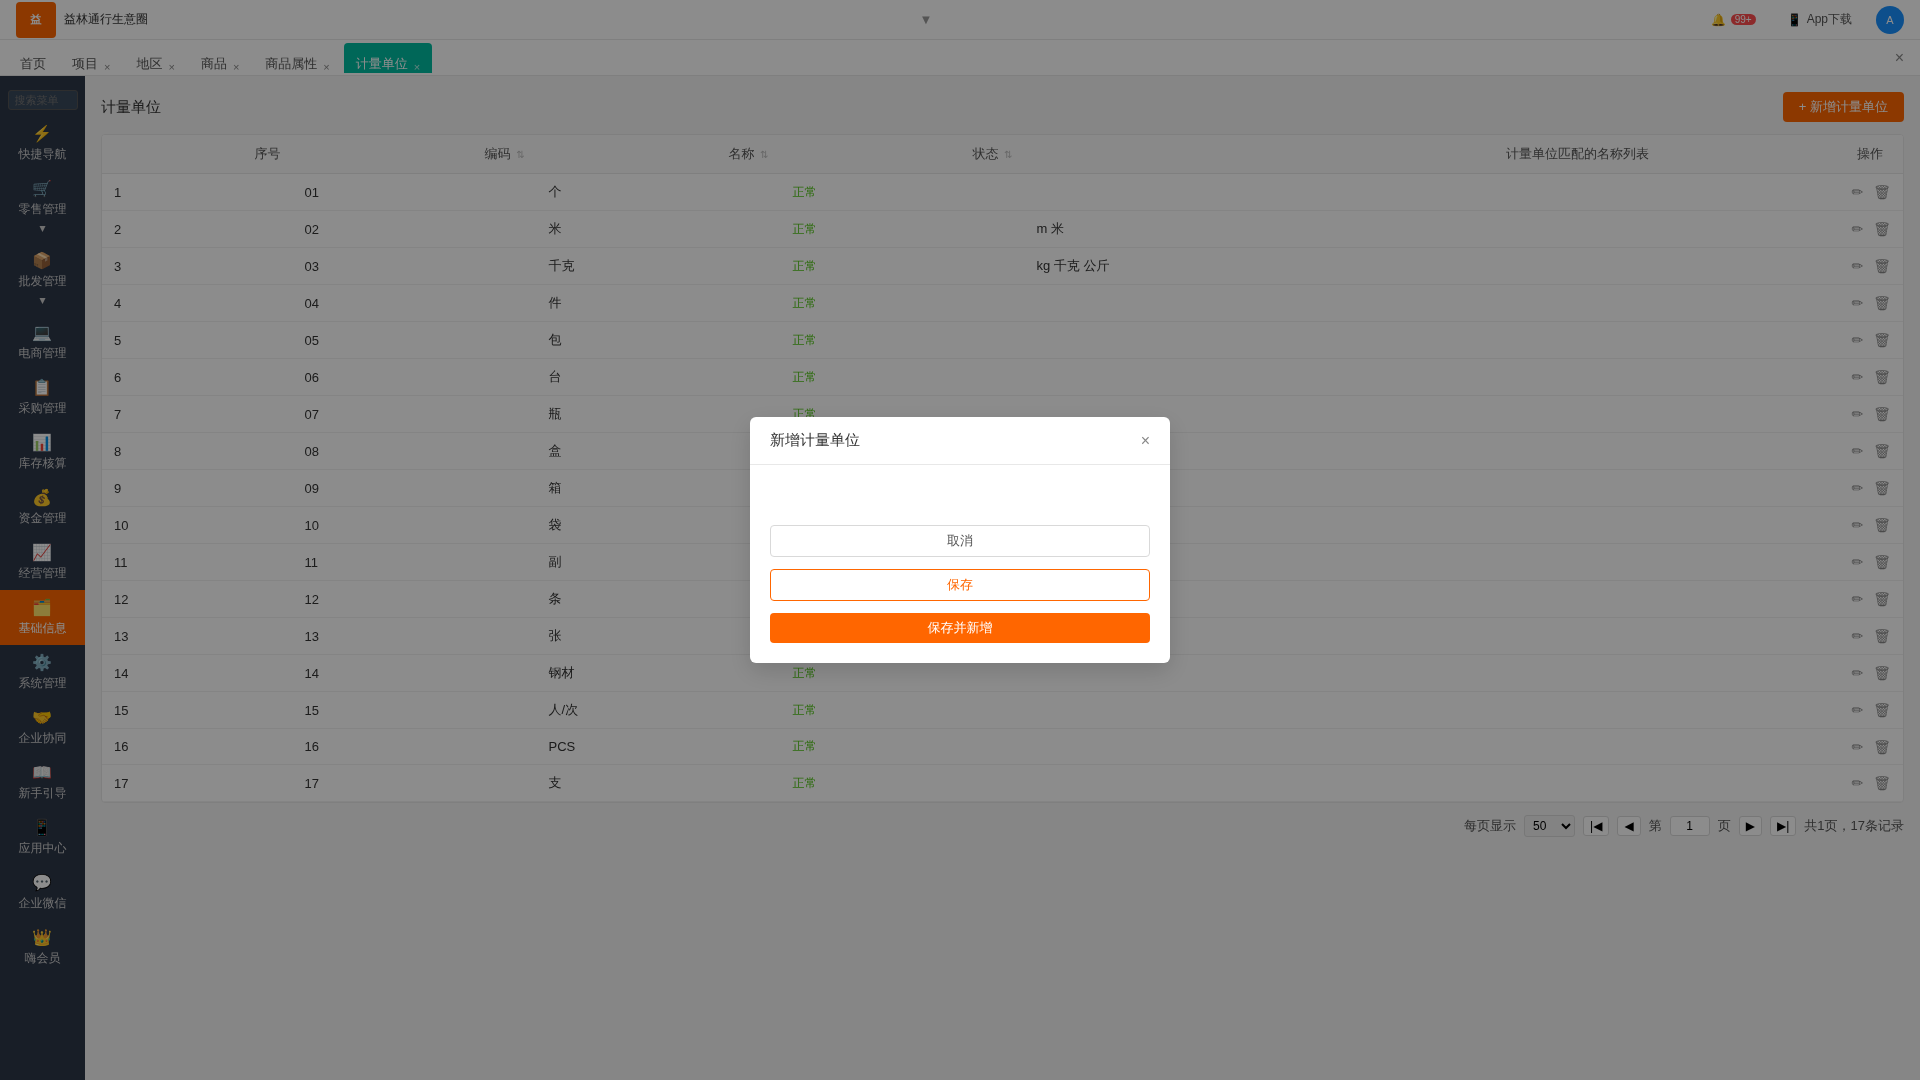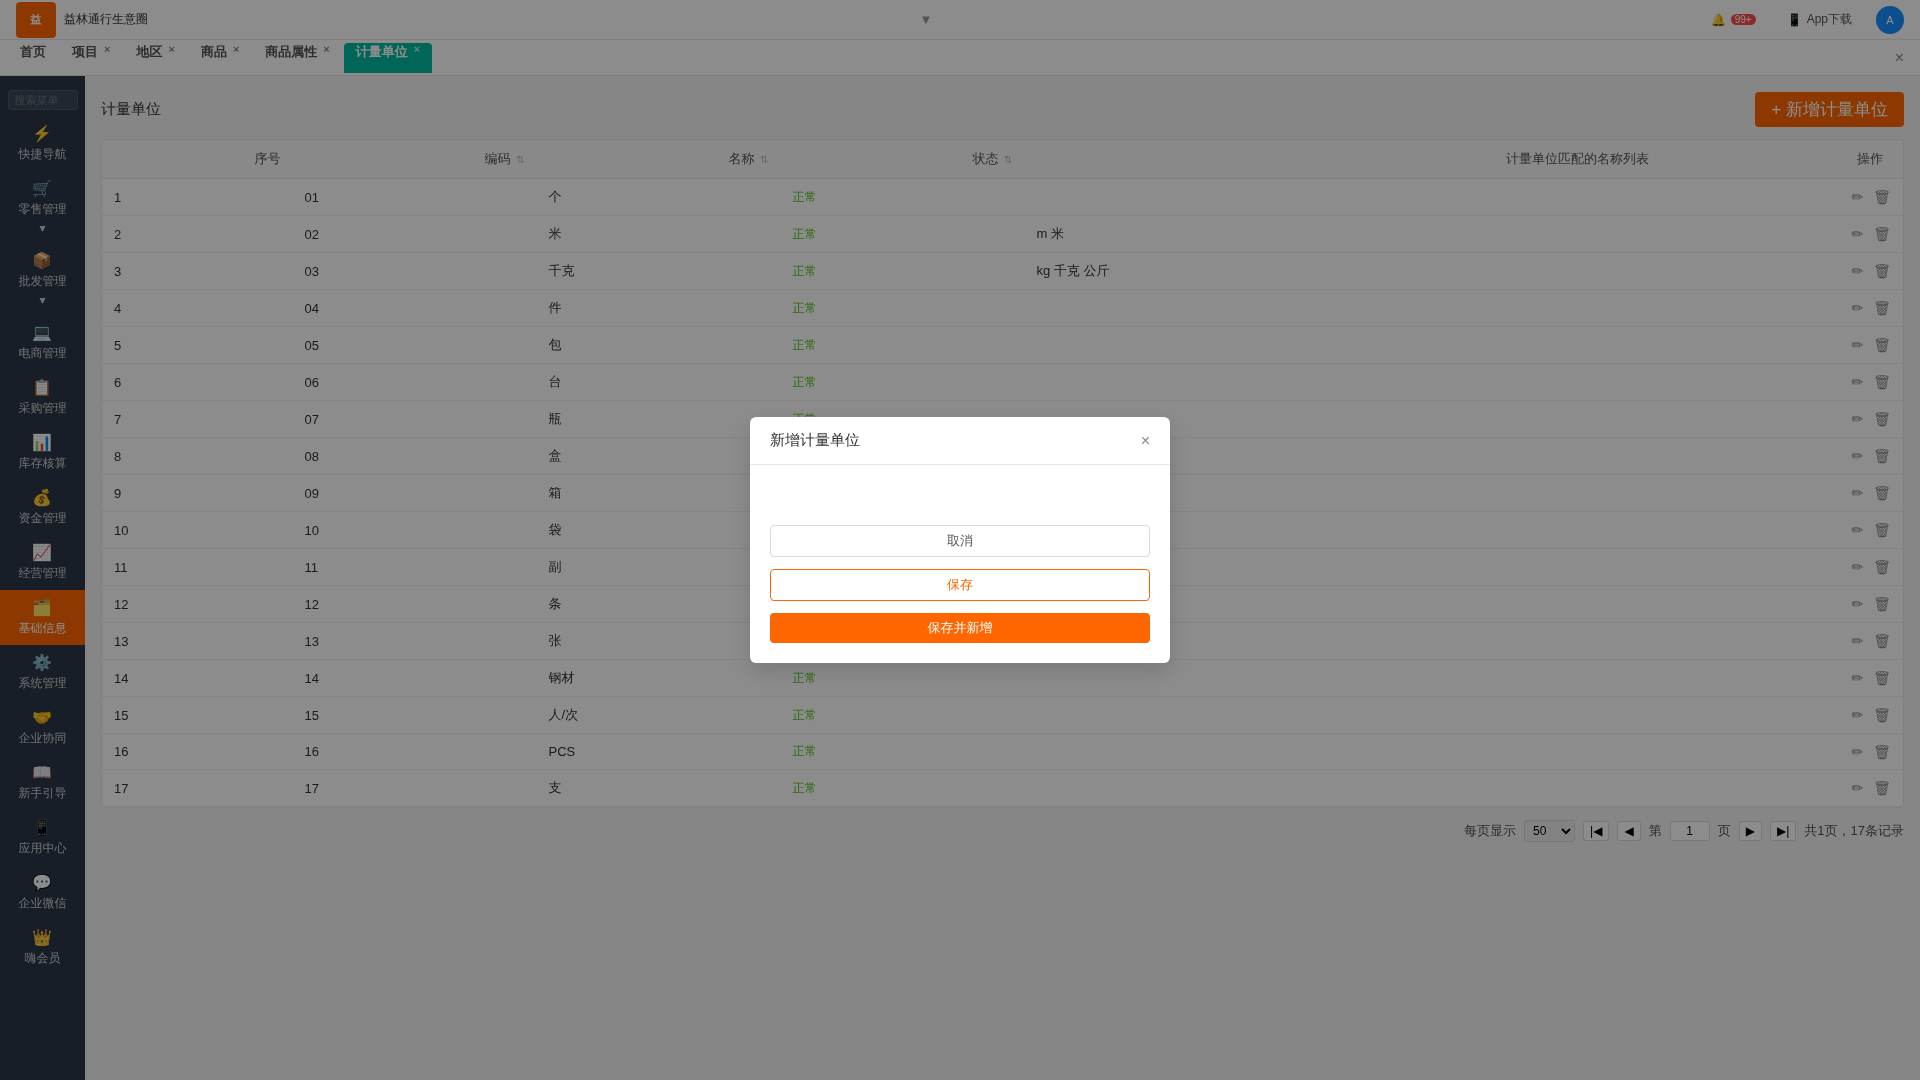--- a/index.html
+++ b/index.html
@@ -88,28 +88,27 @@
       display: flex;
       align-items: center;
       border-bottom: 1px solid #e8e8e8;
       padding: 0 8px;
       gap: 2px;
     }
     .tab-item {
       height: 30px;
       padding: 0 12px;
       display: flex;
-      align-items: flex-start;
+      align-items: flex-end;
       gap: 6px;
       border-radius: 4px 4px 0 0;
       font-size: 13px;
       cursor: pointer;
       color: #555;
       white-space: nowrap;
-      font-weight: bold;
     }
     .tab-item.active {
       background: #00bca1;
       color: #fff;
     }
     .tab-close {
       font-size: 11px;
       opacity: 0.7;
       cursor: pointer;
     }
@@ -182,21 +181,21 @@
       color: #333;
       font-weight: 500;
     }
     .add-btn {
       background: #f60;
       color: #fff;
       border: none;
       padding: 6px 16px;
       border-radius: 4px;
       cursor: pointer;
-      font-size: 17px;
+      font-size: 13px;
     }
 
     
     .data-table {
       width: 100%;
       background: #fff;
       border-radius: 4px;
       overflow: hidden;
       border: 1px solid #e8e8e8;
     }

